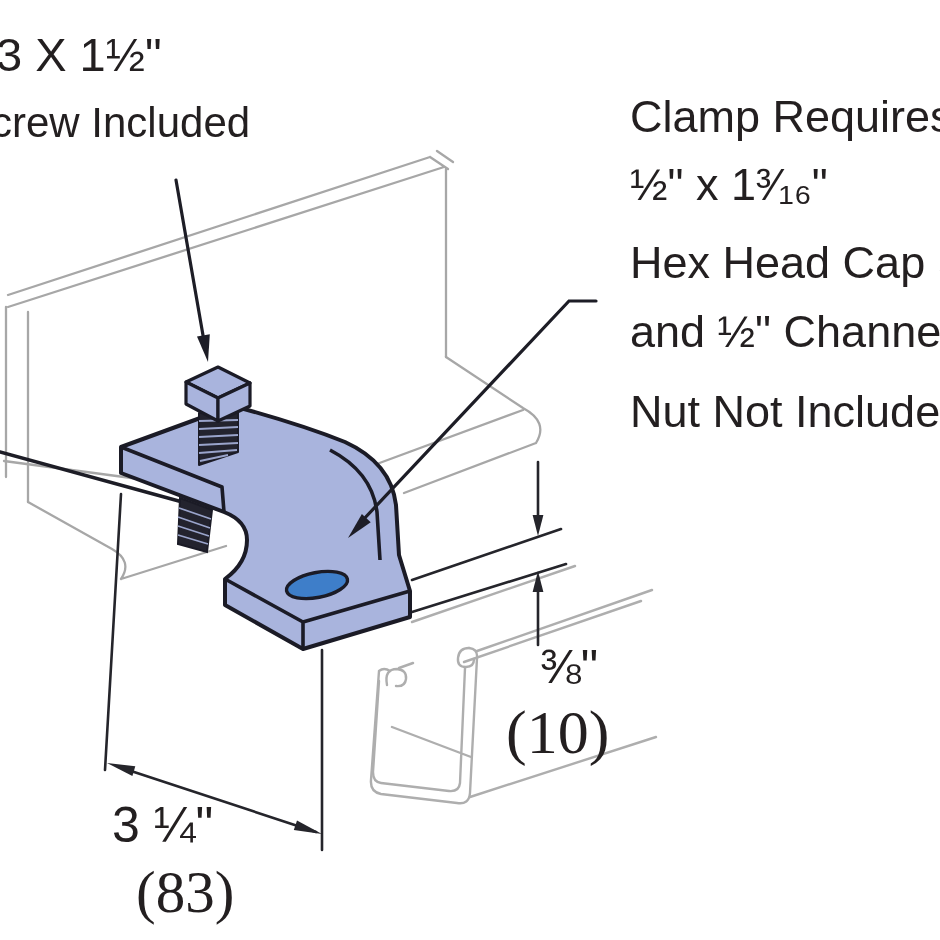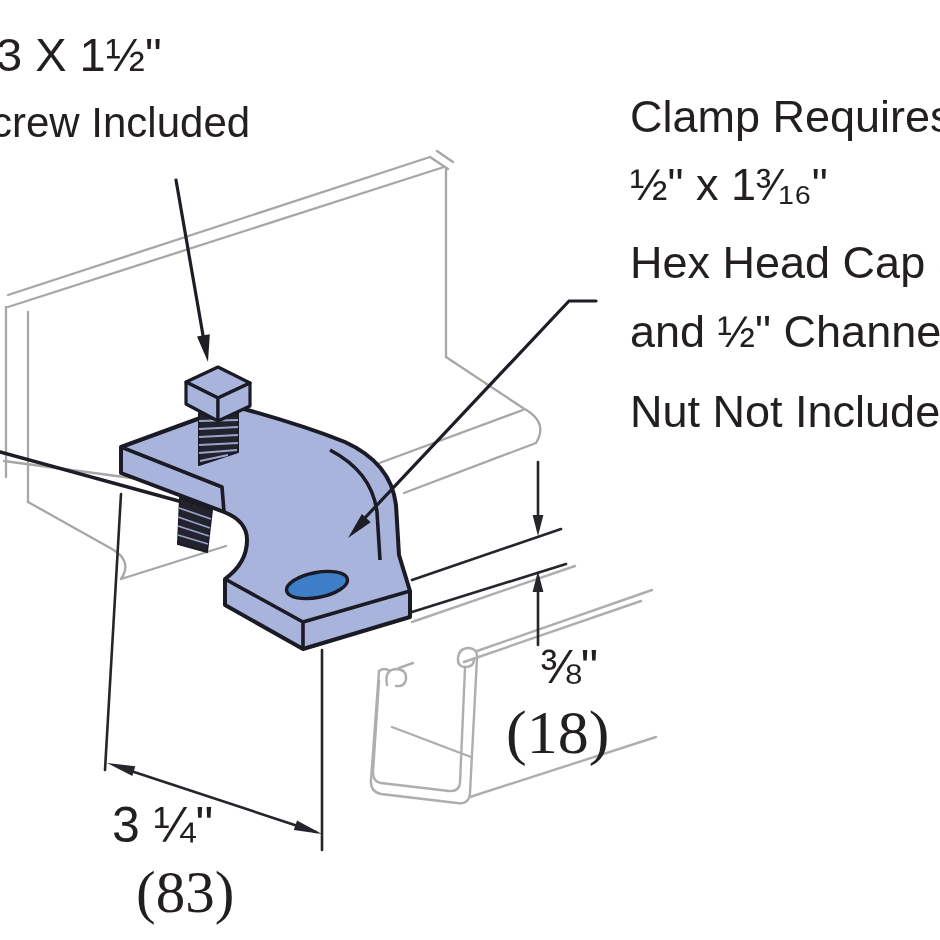--- a/index.html
+++ b/index.html
@@ -105,17 +105,17 @@
   <div class="lbl sans note-left-1">3 X 1½"</div>
   <div class="lbl sans note-left-2">crew Included</div>
 
   <div class="lbl sans note-right nr1">Clamp Requires</div>
   <div class="lbl sans note-right nr2">½" x 1³⁄₁₆"</div>
   <div class="lbl sans note-right nr3">Hex Head Cap Screw</div>
   <div class="lbl sans note-right nr4">and ½" Channel</div>
   <div class="lbl sans note-right nr5">Nut Not Included</div>
 
   <div class="lbl sans dim38in">⅜"</div>
-  <div class="lbl serif dim38mm">(18)</div>
+  <div class="lbl serif dim38mm">(10)</div>
   <div class="lbl sans dim314in">3 ¼"</div>
   <div class="lbl serif dim314mm">(83)</div>
 
 </div>
 
 </body></html>

